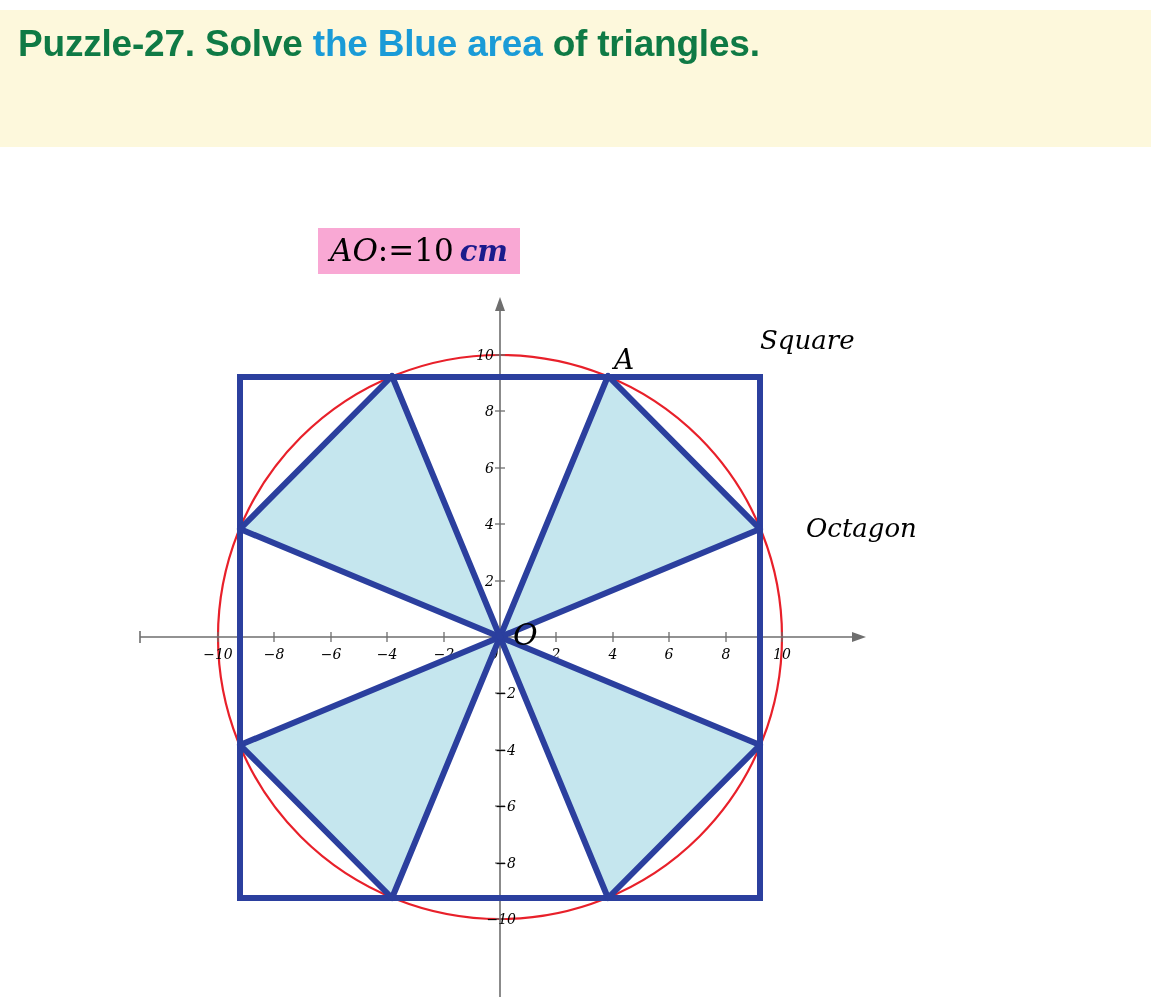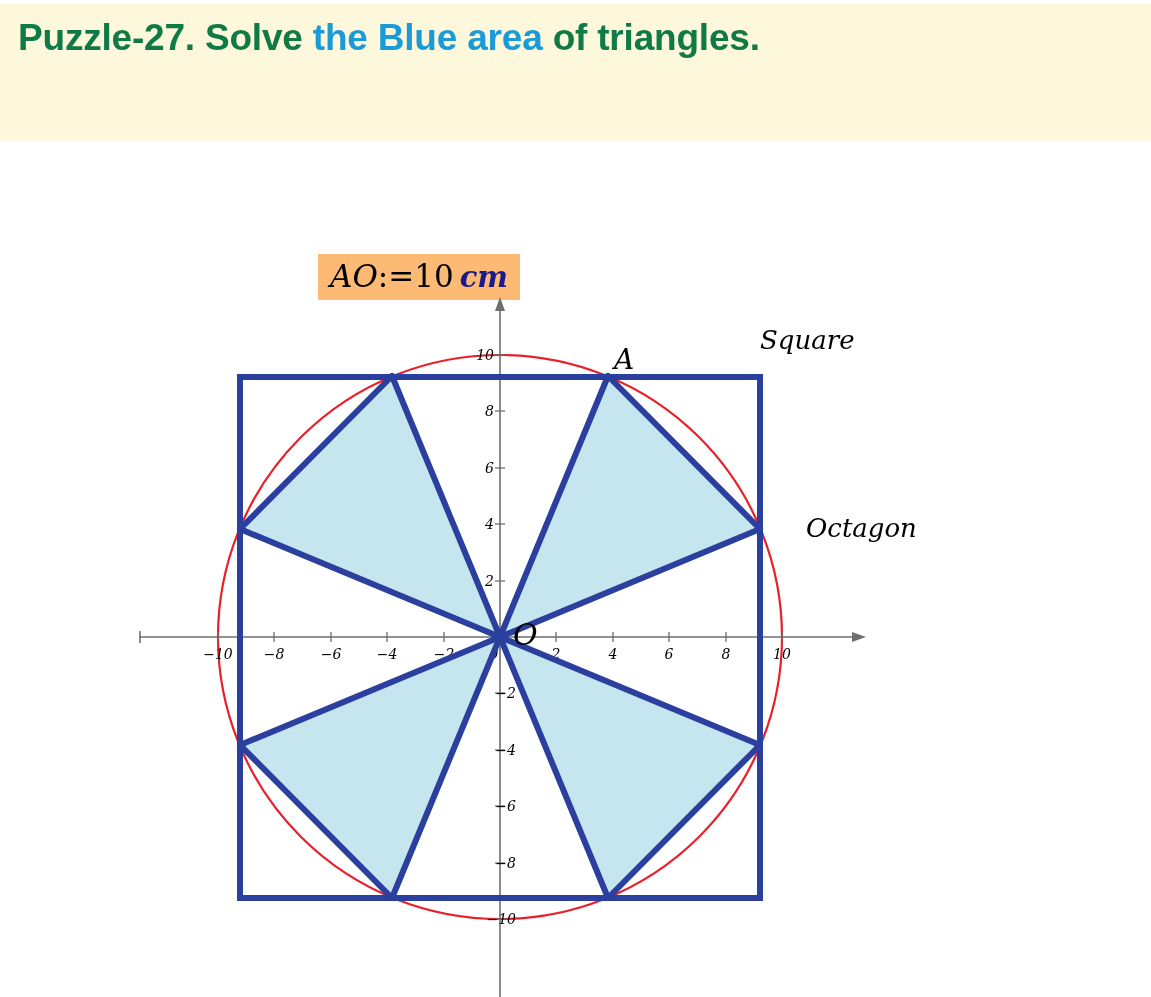--- a/index.html
+++ b/index.html
@@ -10,45 +10,44 @@
   body {
     width: 1151px;
     height: 997px;
     position: relative;
     font-family: "Liberation Sans", sans-serif;
     overflow: hidden;
   }
   #title-banner {
     position: absolute;
     left: 0;
-    top: 4px;
+    top: 10px;
     width: 1151px;
     height: 137px;
     background: #fdf8dc;
     box-sizing: border-box;
     padding: 10px 18px 0 18px;
   }
   #title-text {
     font-size: 37px;
     font-weight: bold;
     line-height: 1.32;
     color: #0f7a45;
     letter-spacing: -0.2px;
   }
   #title-text .blue {
     color: #1a9bd7;
   }
   #formula-box {
     position: absolute;
     left: 318px;
     top: 228px;
-    background: #fdba74;
+    background: #f9a8d4;
     padding: 4px 12px 6px 12px;
     white-space: nowrap;
-    margin-top: 26px;
   }
   #formula-box .serif-italic {
     font-family: "DejaVu Serif", serif;
     font-style: italic;
     font-size: 31px;
     color: #000000;
   }
   #formula-box .num {
     font-family: "DejaVu Serif", serif;
     font-style: normal;

